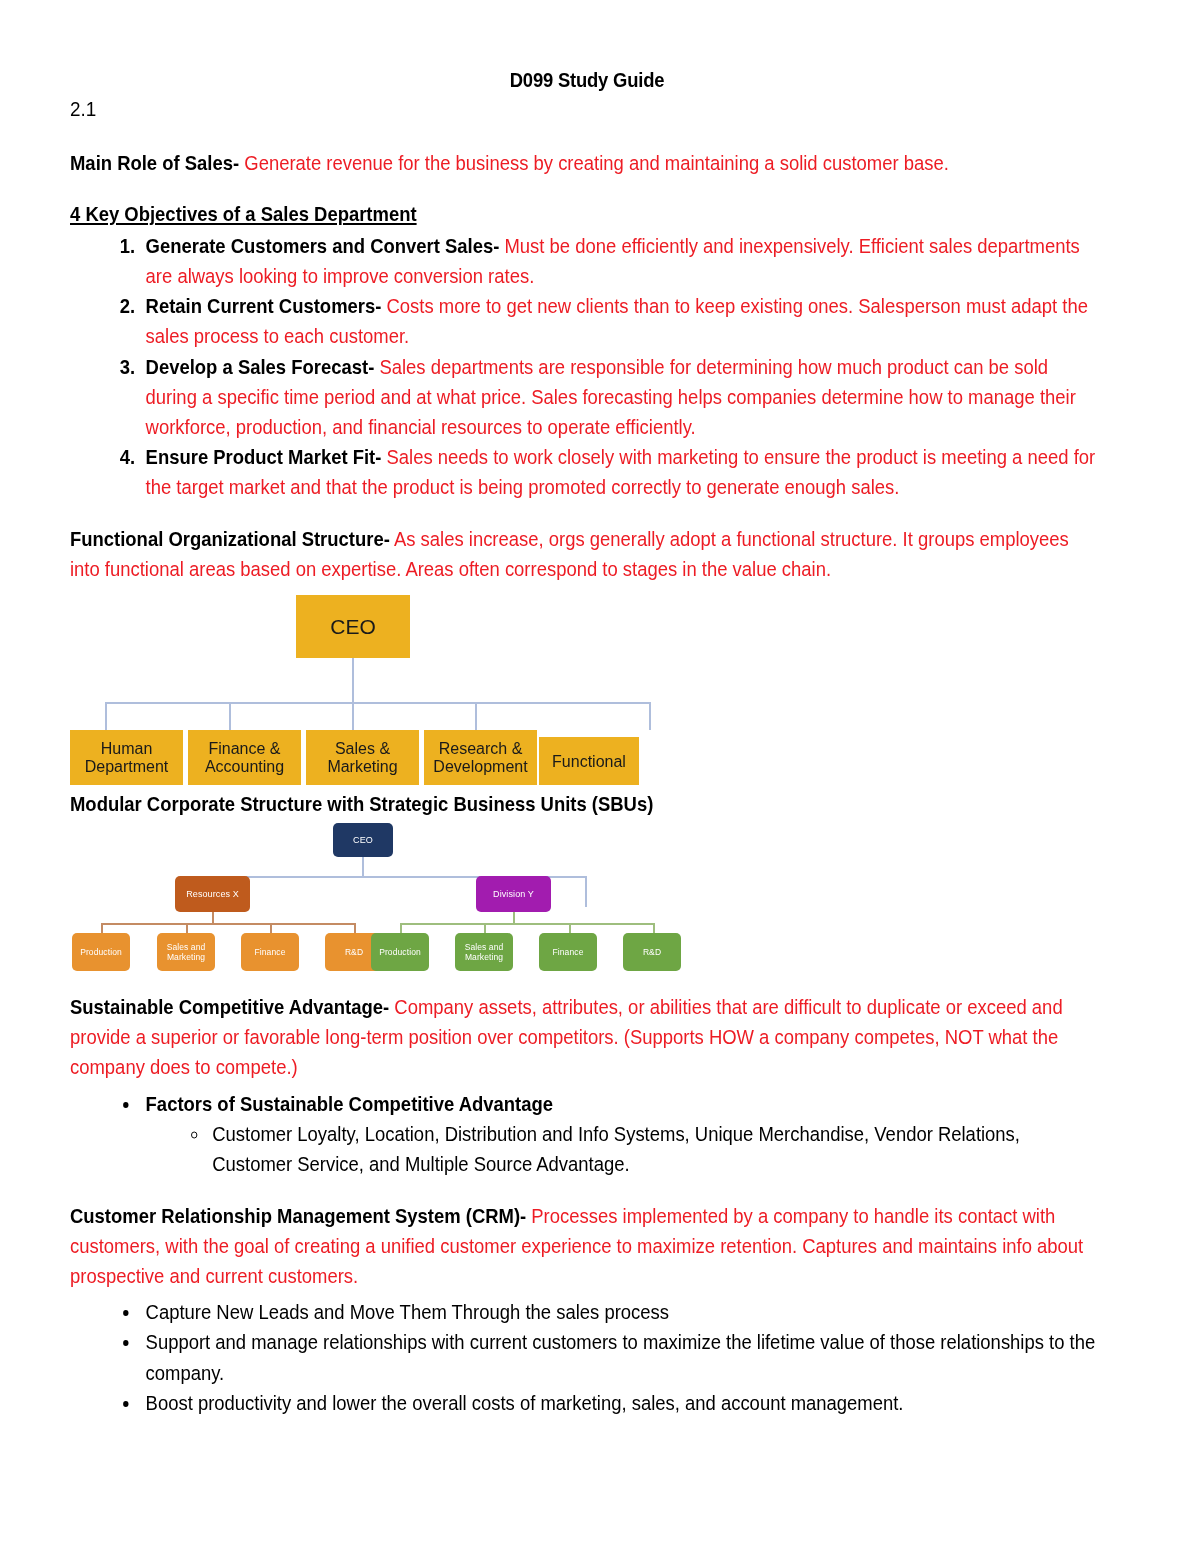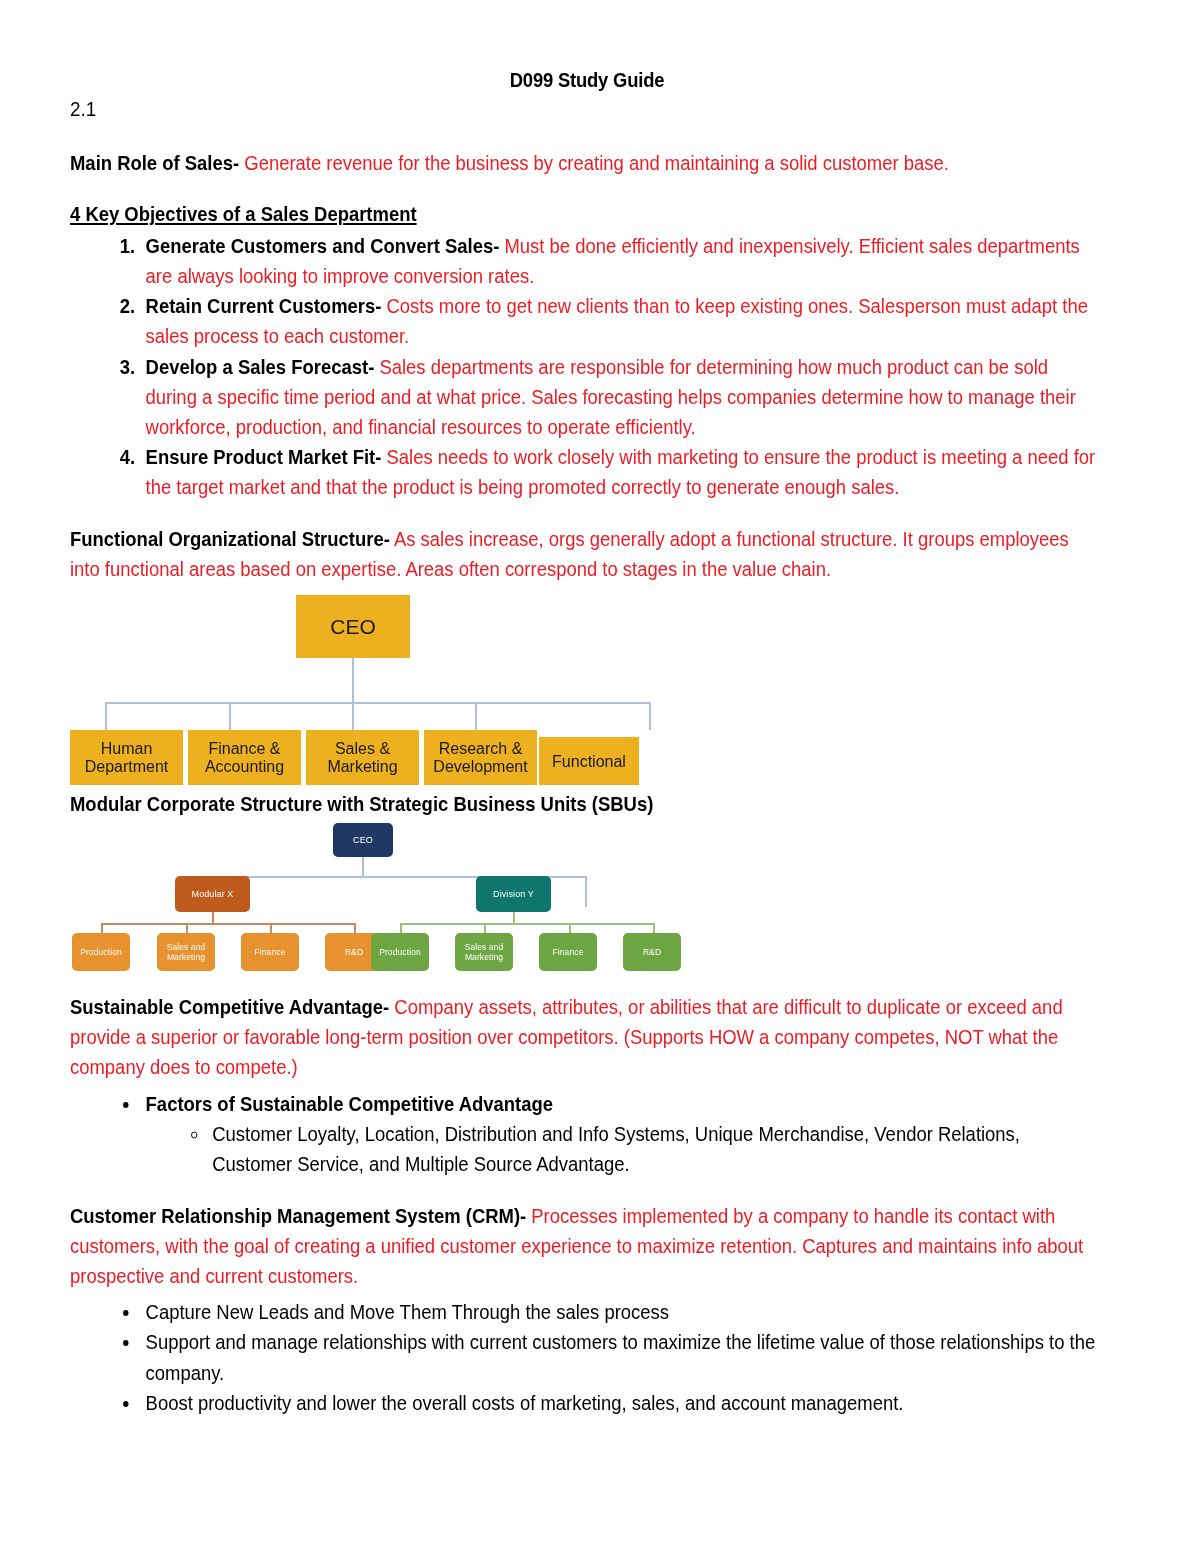--- a/index.html
+++ b/index.html
@@ -162,21 +162,21 @@
     text-align: center;
     display: flex;
     align-items: center;
     justify-content: center;
     box-sizing: border-box;
     padding: 1px;
     letter-spacing: 0.1px;
   }
   .sbox.ceo      { background: #1F3864; font-size: 9px; }
   .sbox.divx     { background: #BF5B1D; font-size: 9px; }
-  .sbox.divy     { background: #0f766e; font-size: 9px; }
+  .sbox.divy     { background: #a21caf; font-size: 9px; }
   .sbox.leaf-o   { background: #E8922F; }
   .sbox.leaf-g   { background: #6EA644; }
   .sline { position: absolute; }
   .sline.blue  { background: #AFBEDC; }
   .sline.brown { background: #C48B63; }
   .sline.green { background: #9EBE7E; }
 </style>
 </head>
 <body>
 
@@ -251,21 +251,21 @@
 
       <div class="sbox ceo" style="left:263px; top:0px; width:60px; height:34px;">
         <span>CEO</span>
       </div>
       <div class="sline blue" style="left:292px; top:34px; width:1.5px; height:20px;"></div>
       <div class="sline blue" style="left:142px; top:53px; width:374px; height:1.5px;"></div>
       <div class="sline blue" style="left:142px; top:53px; width:1.5px; height:31px;"></div>
       <div class="sline blue" style="left:515px; top:53px; width:1.5px; height:31px;"></div>
 
       <div class="sbox divx" style="left:105px; top:53px; width:75px; height:36px;">
-        <span>Modular X</span>
+        <span>Resources X</span>
       </div>
 
       <div class="sbox divy" style="left:406px; top:53px; width:75px; height:36px;">
         <span>Division Y</span>
       </div>
 
       <div class="sline brown" style="left:142px; top:89px; width:1.5px; height:12px;"></div>
       <div class="sline brown" style="left:31px; top:100px; width:254px; height:1.5px;"></div>
       <div class="sline brown" style="left:31px; top:100px; width:1.5px; height:11px;"></div>
       <div class="sline brown" style="left:116px; top:100px; width:1.5px; height:11px;"></div>

